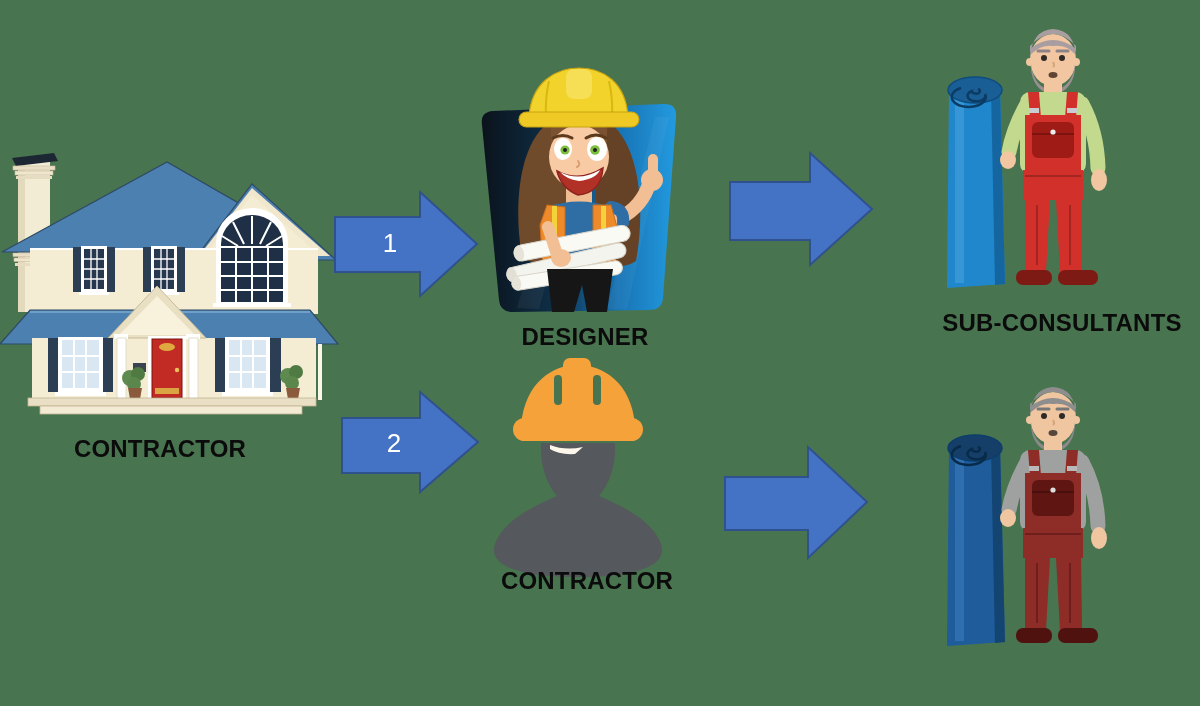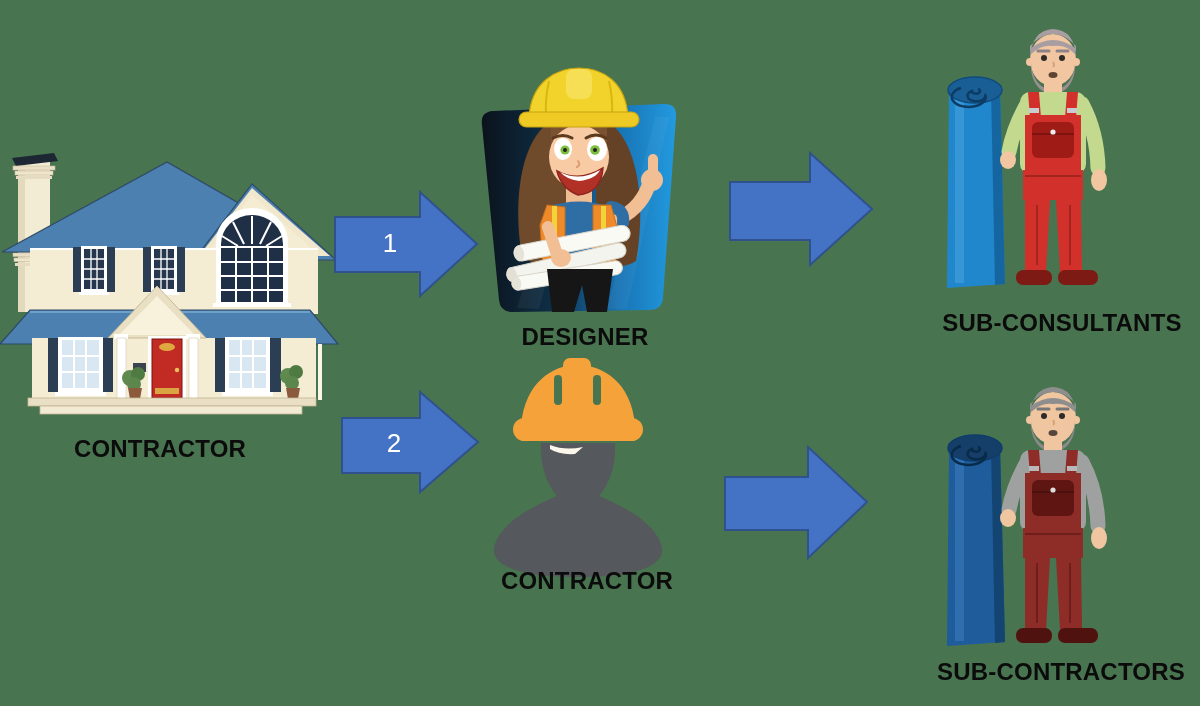--- a/index.html
+++ b/index.html
@@ -337,15 +337,14 @@
       </g>
       <rect x="91" y="250" width="36" height="15" rx="7" fill="#4F120F"></rect>
       <rect x="133" y="250" width="40" height="15" rx="7" fill="#4F120F"></rect>
     </g>
   </svg>
 
   <div class="node-label" style="left:10px;top:435px;width:300px;">CONTRACTOR</div>
   <div class="node-label" style="left:460px;top:323px;width:250px;">DESIGNER</div>
   <div class="node-label" style="left:462px;top:567px;width:250px;">CONTRACTOR</div>
   <div class="node-label" style="left:932px;top:309px;width:260px;">SUB-CONSULTANTS</div>
-  <div class="node-label" style="left:921px;top:658px;width:280px;">SUB-CONTRACTORS</div>
 
 </div>
 
 </body></html>

